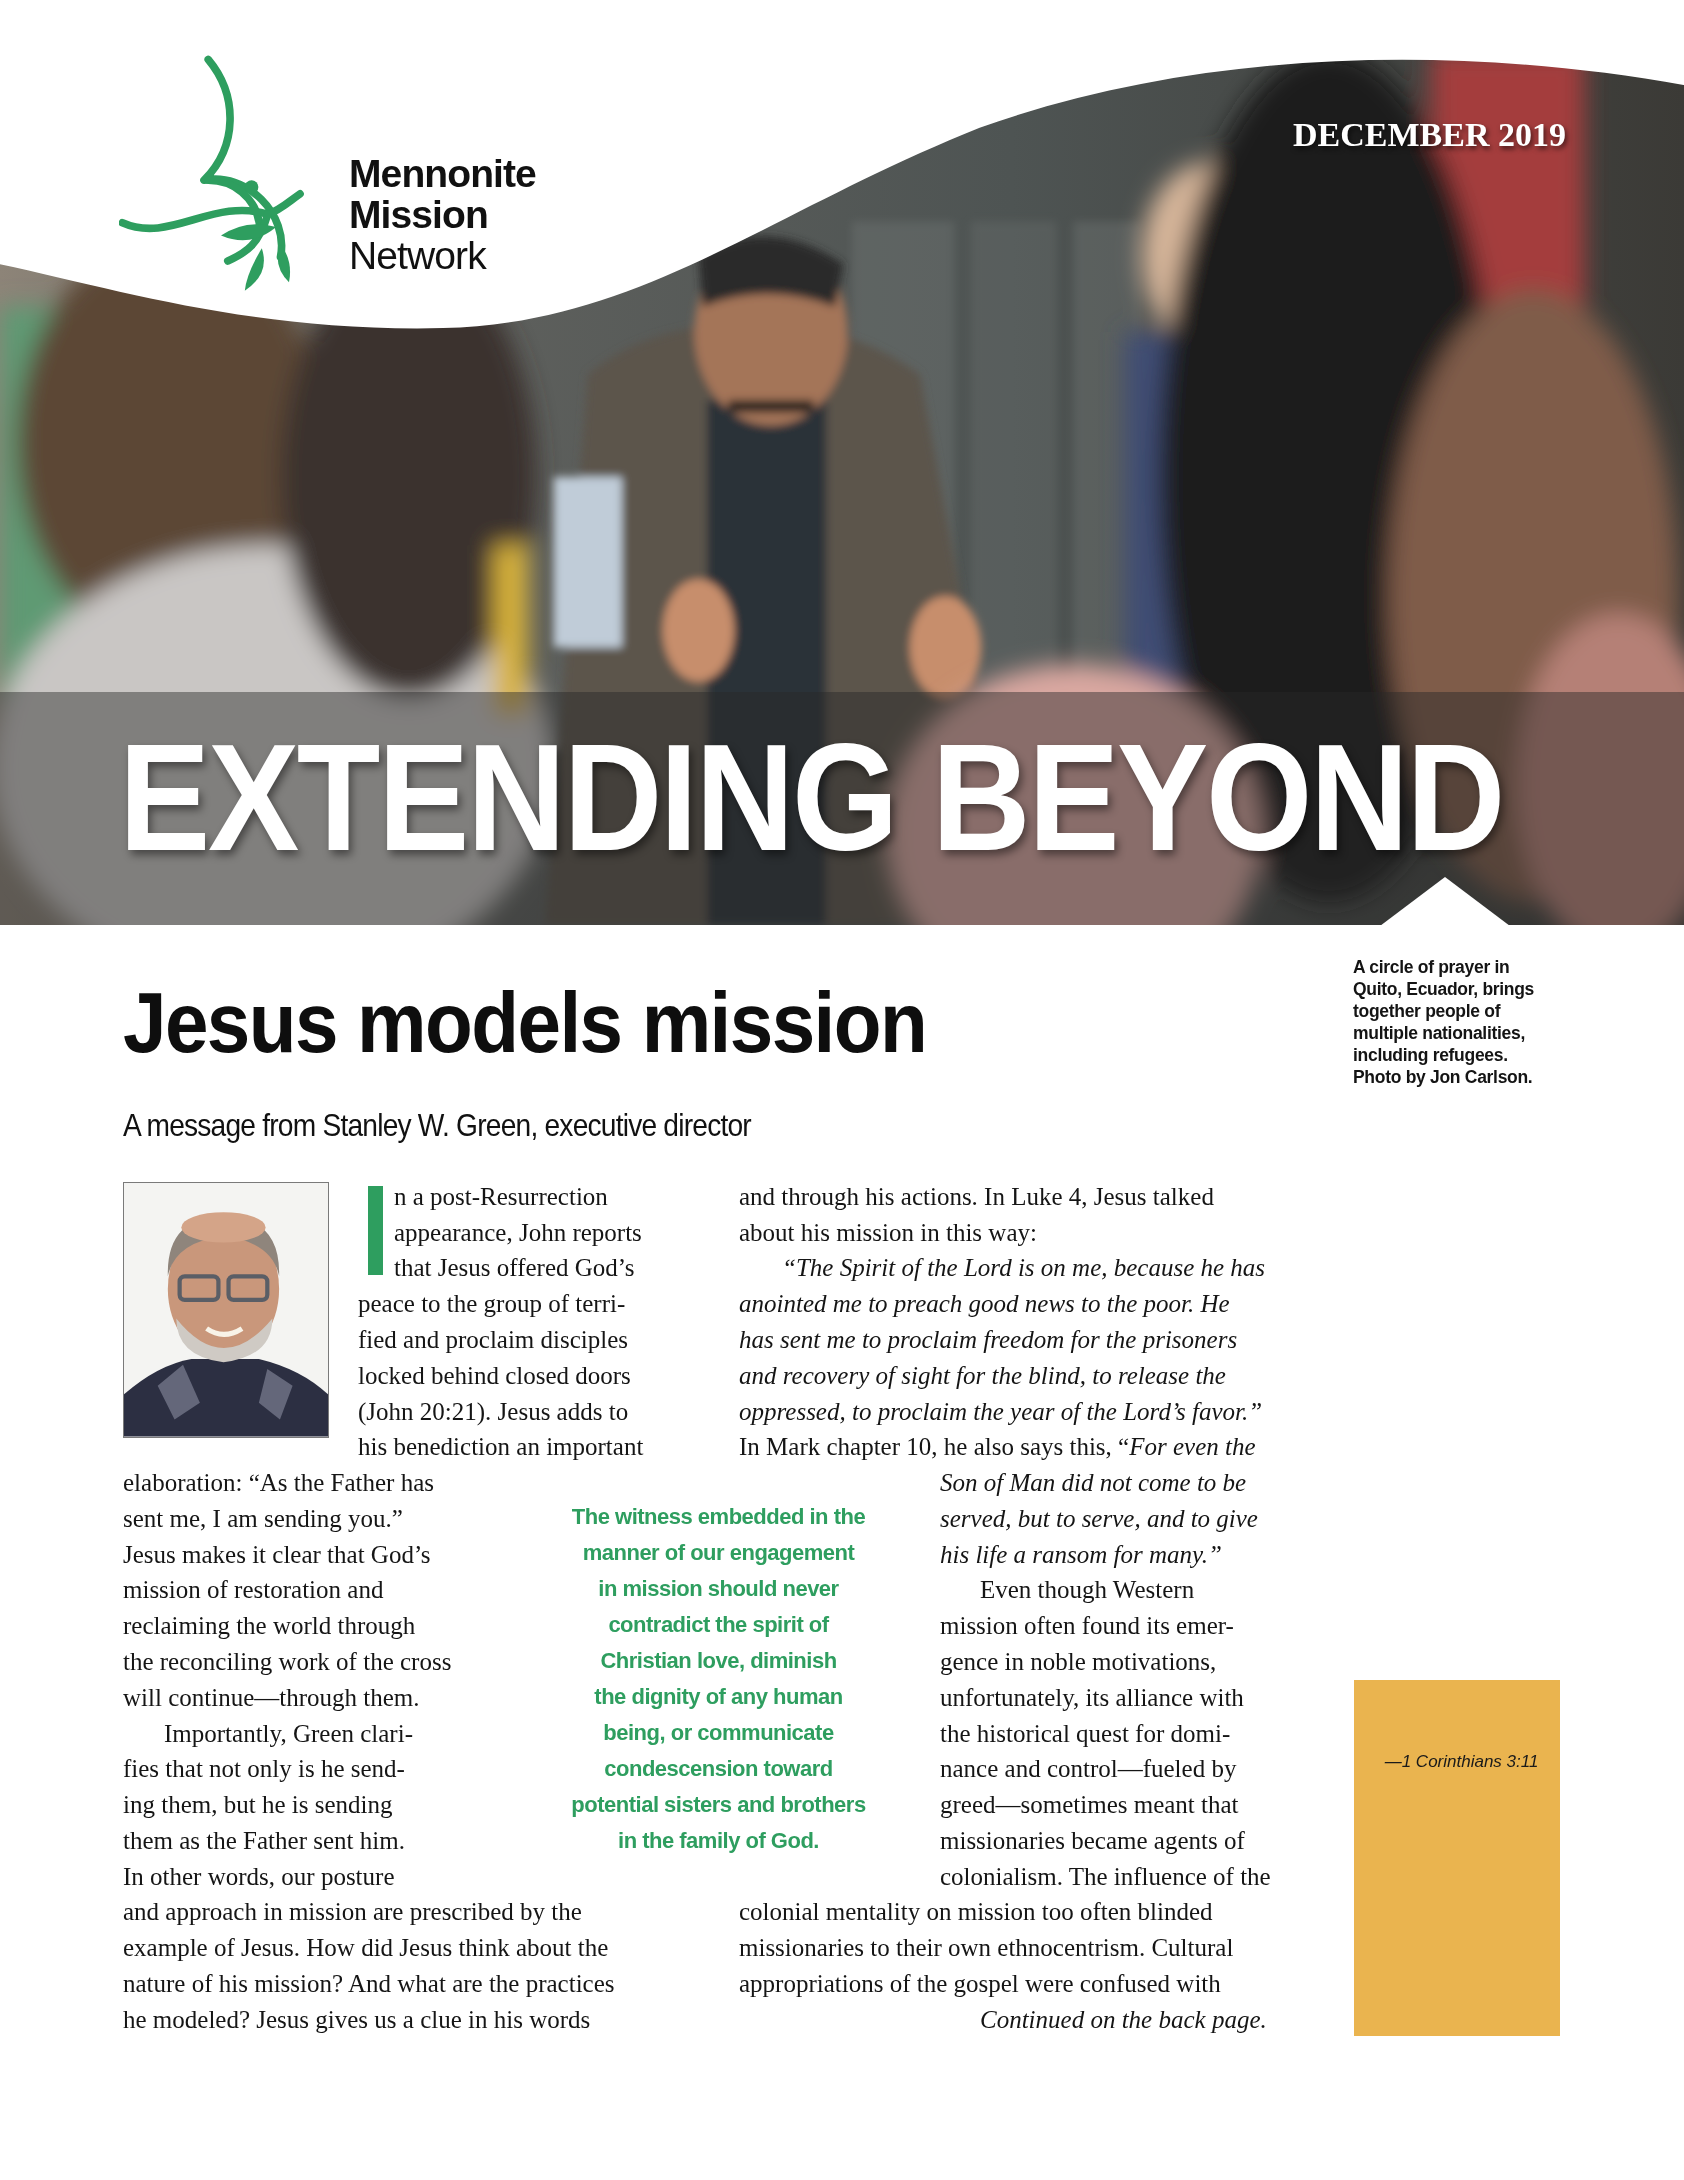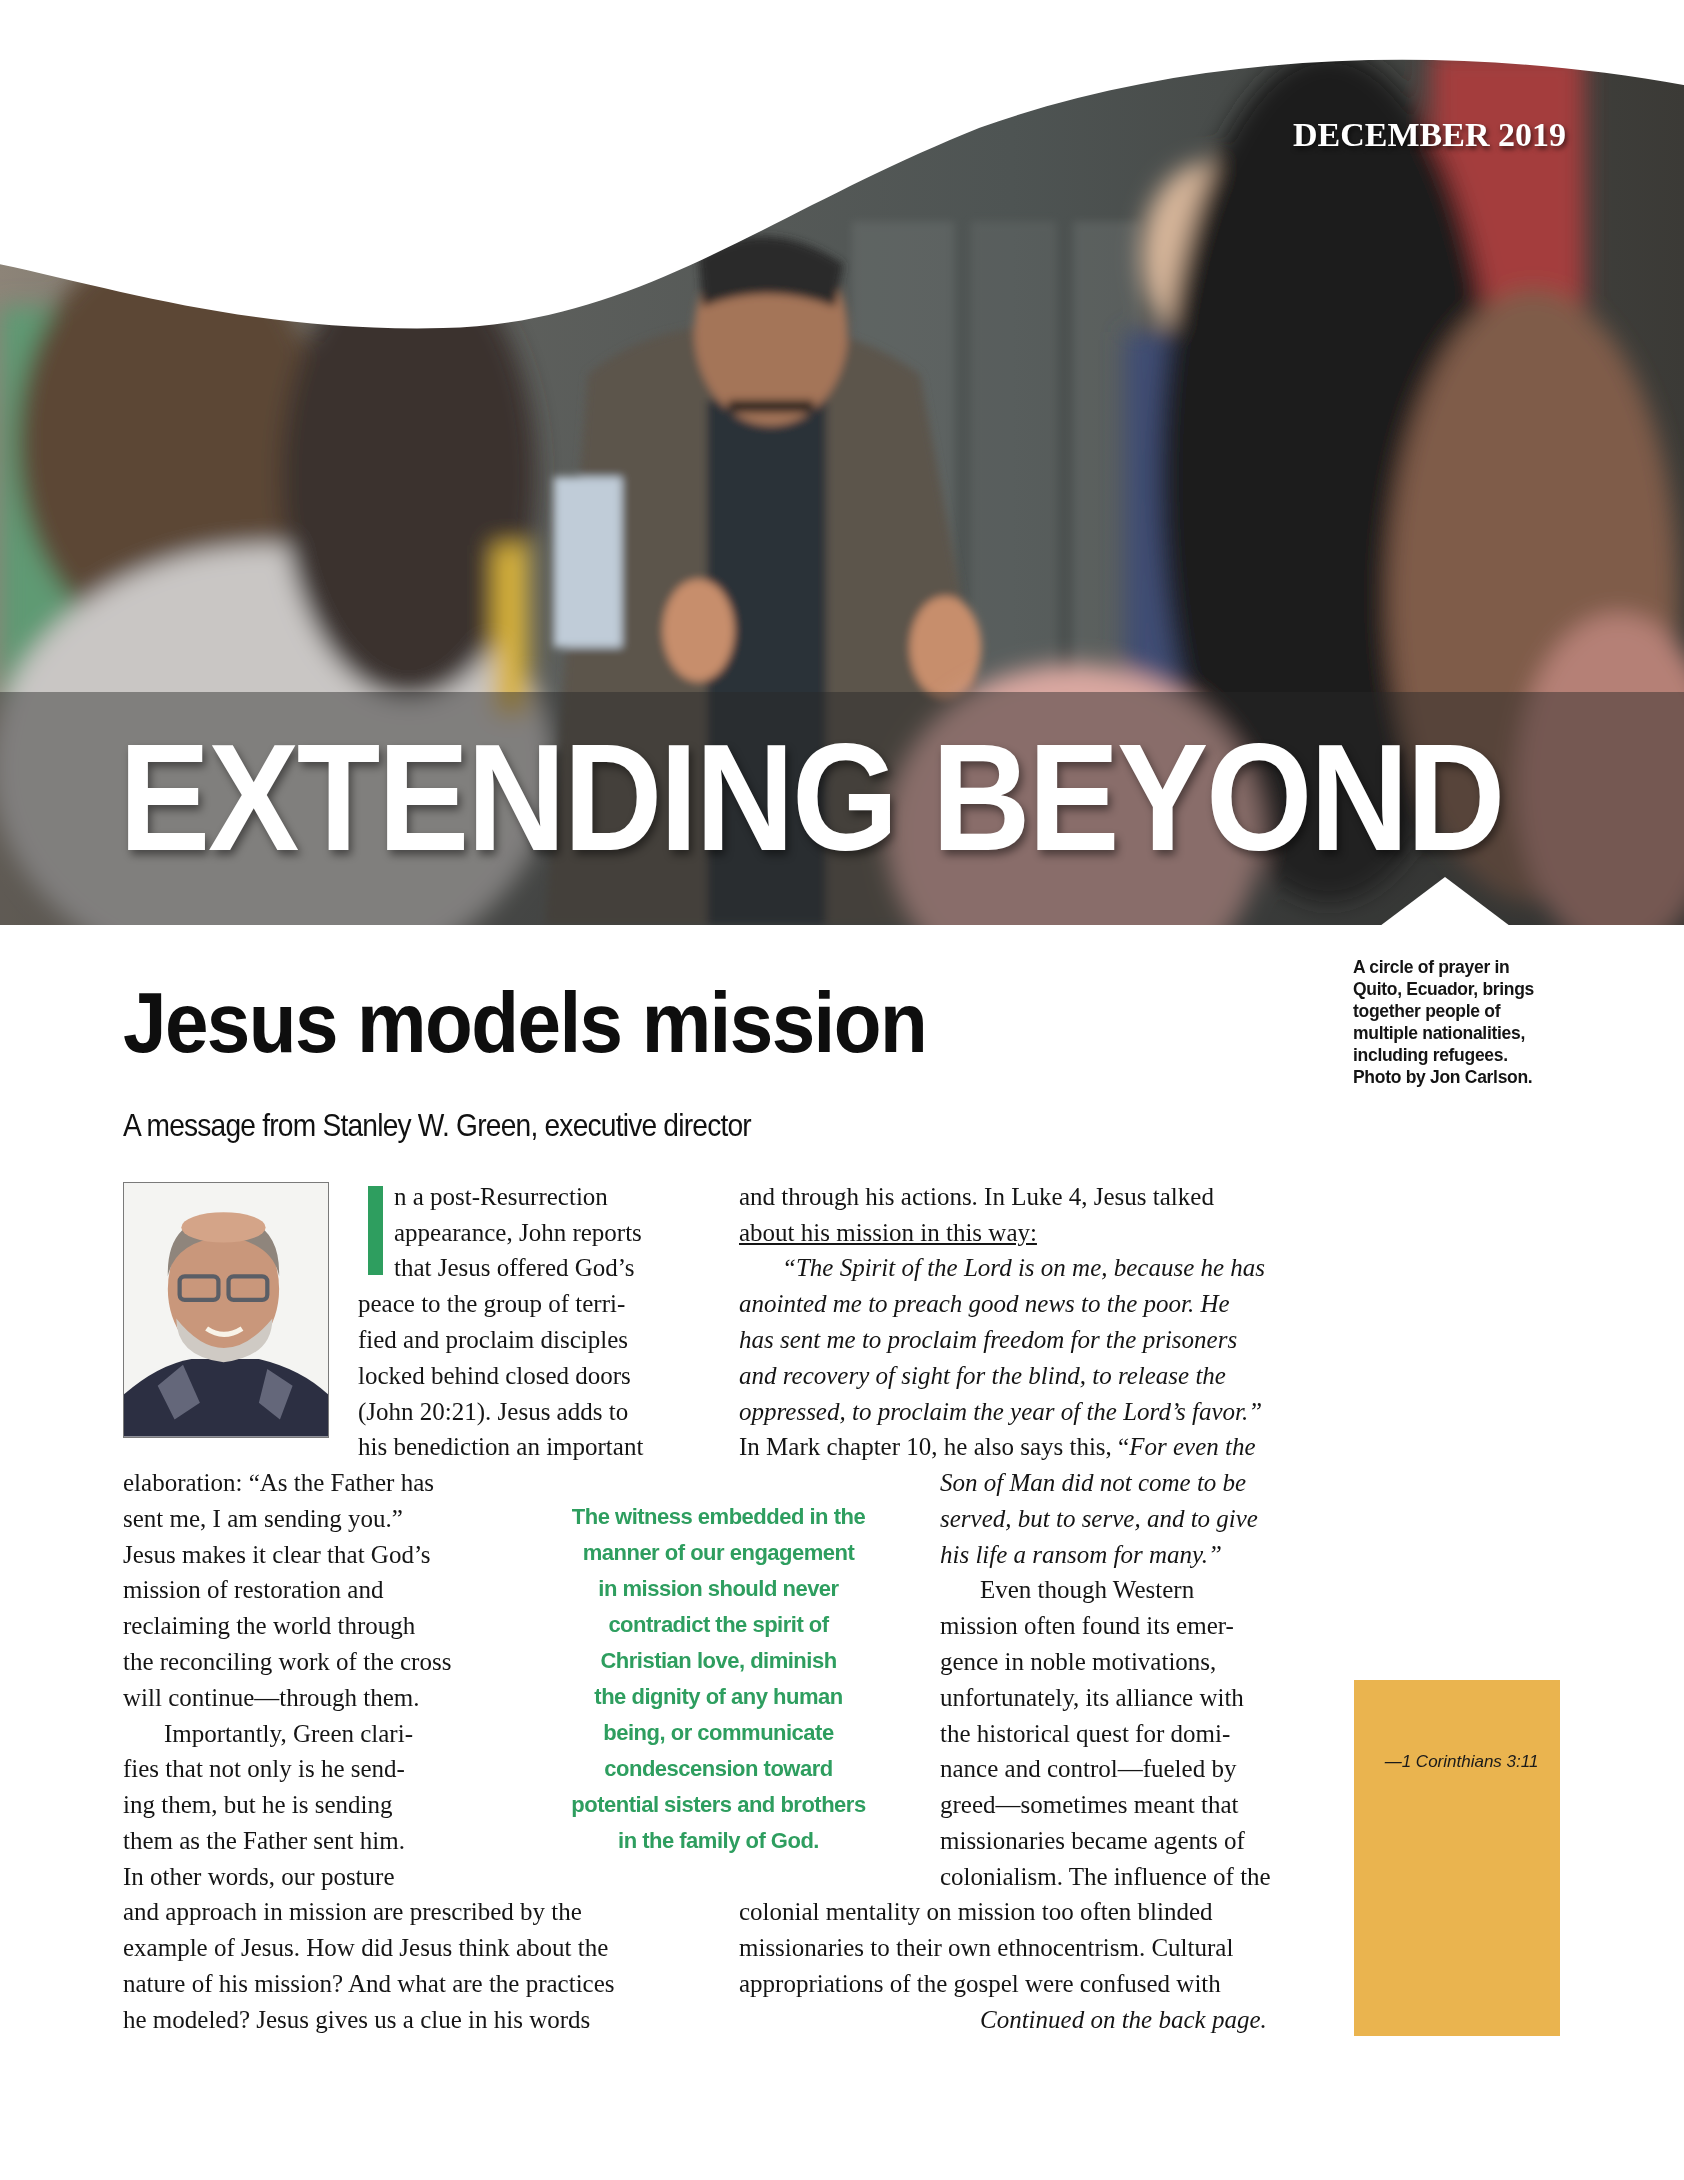--- a/index.html
+++ b/index.html
@@ -110,20 +110,39 @@
       </g>
     </svg>
   </div>
 
   <div class="wave">
     <svg viewBox="0 0 1978 460" preserveAspectRatio="none">
       <path d="M0 0 L1978 0 L1978 100 C1700 50 1400 60 1150 150 C900 250 750 380 520 385 C300 390 140 340 0 310 Z" fill="#ffffff"></path>
     </svg>
   </div>
 
+  <div class="logo">
+    <svg class="logo-mark" viewBox="0 0 240 290">
+      <g fill="none" stroke="#2e9e5f" stroke-width="9" stroke-linecap="round" stroke-linejoin="round">
+        <path d="M105 18 C140 60 140 120 100 160 C150 150 200 200 190 250"></path>
+        <path d="M105 160 C135 160 160 180 165 210"></path>
+        <path d="M4 210 C60 235 110 180 175 200 C190 195 200 185 213 176"></path>
+        <path d="M175 200 C165 235 150 245 128 255"></path>
+      </g>
+      <circle cx="156" cy="168" r="8" fill="#2e9e5f"></circle>
+      <path d="M120 225 Q150 205 185 215 Q155 240 120 225 Z" fill="#2e9e5f"></path>
+      <path d="M168 240 Q150 270 148 290 Q178 270 168 240 Z" fill="#2e9e5f"></path>
+      <path d="M190 235 Q205 255 200 280 Q180 260 190 235 Z" fill="#2e9e5f"></path>
+    </svg>
+    <div class="logo-text">
+      <span class="l1">Mennonite</span>
+      <span class="l2">Mission</span>
+      <span class="l3">Network</span>
+    </div>
+  </div>
 
   <div class="issue-date">DECEMBER 2019</div>
 
   <div class="title-band"></div>
   <div class="masthead">EXTENDING BEYOND</div>
   <div class="notch"></div>
 </div>
 
 <div class="caption">
   <div>A circle of prayer in</div>
@@ -189,21 +208,21 @@
   <span>Christian love, diminish</span>
   <span>the dignity of any human</span>
   <span>being, or communicate</span>
   <span>condescension toward</span>
   <span>potential sisters and brothers</span>
   <span>in the family of God.</span>
 </div>
 
 <div class="body">
   <div class="line" style="left:739px; top:1179px;">and through his actions. In Luke 4, Jesus talked</div>
-  <div class="line" style="left:739px; top:1215px;text-decoration:underline;">about his mission in this way:</div>
+  <div class="line" style="left:739px; top:1215px;">about his mission in this way:</div>
   <div class="line it" style="left:782px; top:1250px;">“The Spirit of the Lord is on me, because he has</div>
   <div class="line it" style="left:739px; top:1286px;">anointed me to preach good news to the poor. He</div>
   <div class="line it" style="left:739px; top:1322px;">has sent me to proclaim freedom for the prisoners</div>
   <div class="line it" style="left:739px; top:1358px;">and recovery of sight for the blind, to release the</div>
   <div class="line it" style="left:739px; top:1394px;">oppressed, to proclaim the year of the Lord’s favor.”</div>
   <div class="line" style="left:739px; top:1429px;"><span>In Mark chapter 10, he also says this, “</span><span class="it">For even the</span></div>
   <div class="line it" style="left:940px; top:1465px;">Son of Man did not come to be</div>
   <div class="line it" style="left:940px; top:1501px;">served, but to serve, and to give</div>
   <div class="line it" style="left:940px; top:1537px;">his life a ransom for many.”</div>
   <div class="line" style="left:980px; top:1572px;">Even though Western</div>

